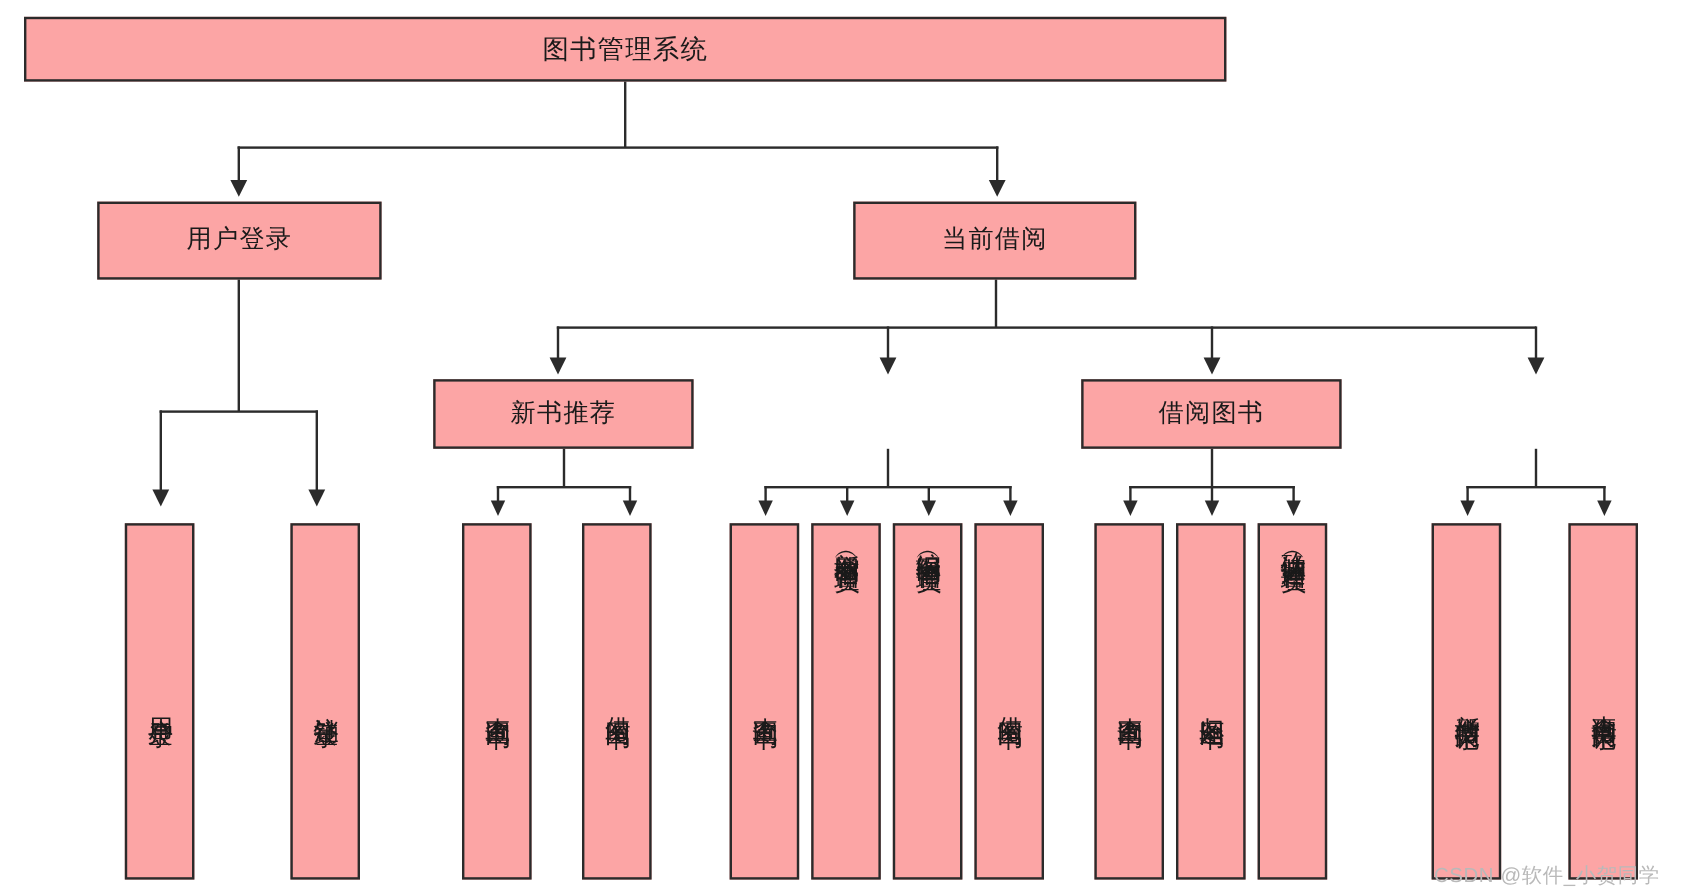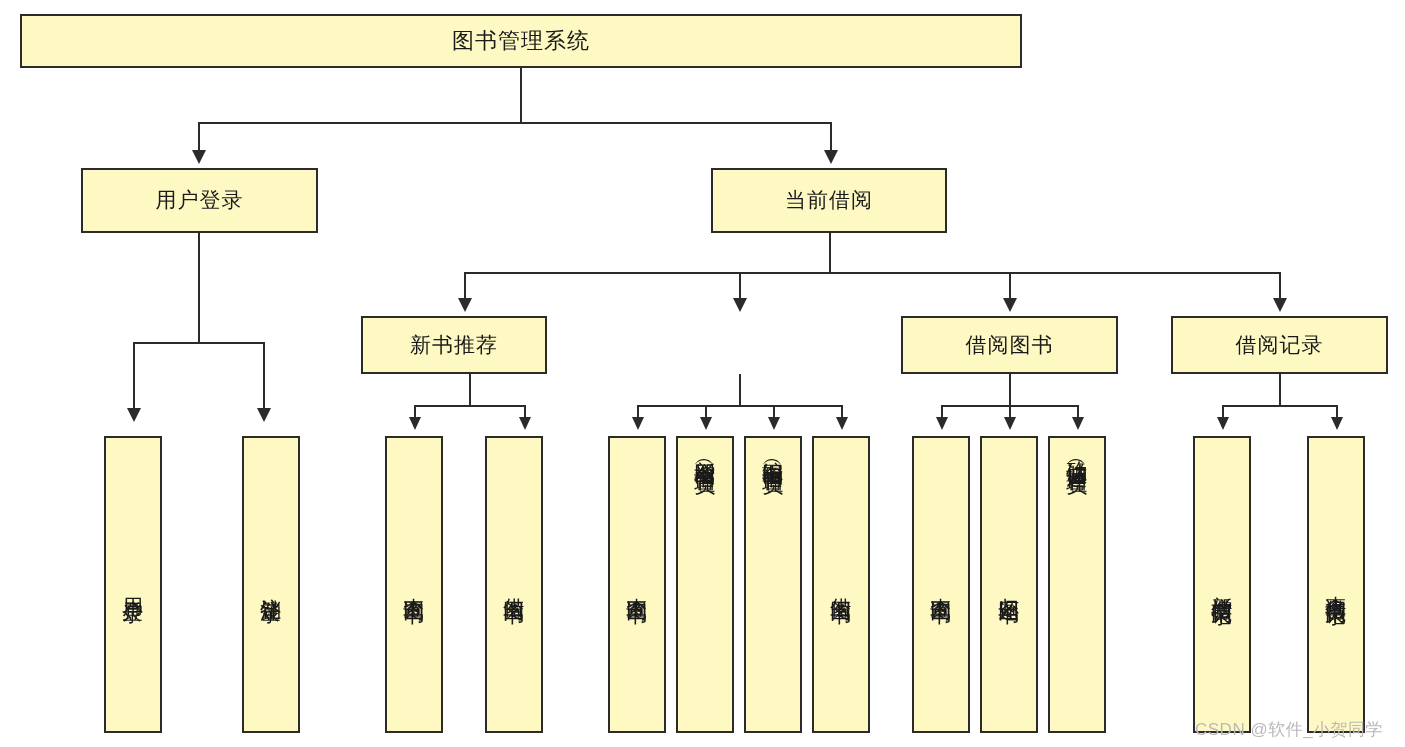--- a/index.html
+++ b/index.html
@@ -13,21 +13,21 @@
     width:1405px;
     height:747px;
     background:#ffffff;
     overflow:hidden;
   }
   
   .node{
     position:absolute;
     box-sizing:border-box;
     border:2px solid #2b2b2b;
-    background:#fef9c3;
+    background:#fca5a5;
     display:flex;
     align-items:center;
     justify-content:center;
     text-align:center;
   }
   .node .label{
     font-size:21px;
     line-height:1.25;
     letter-spacing:1px;
     color:#1a1a1a;
@@ -130,28 +130,25 @@
 
   <div class="vline" style="left:739px;top:272px;width:2px;height:28px;"></div>
   <div class="arrow" style="left:733px;top:298px;"></div>
 
   <div class="vline" style="left:1009px;top:272px;width:2px;height:28px;"></div>
   <div class="arrow" style="left:1003px;top:298px;"></div>
 
   <div class="vline" style="left:1279px;top:272px;width:2px;height:28px;"></div>
   <div class="arrow" style="left:1273px;top:298px;"></div>
 
-  <div class="node level3" style="left:361px;top:316px;width:186px;height:58px;text-align:right;">
+  <div class="node level3" style="left:361px;top:316px;width:217px;height:58px;text-align:right;">
     <span class="label">新书推荐</span>
   </div>
   <div class="node level3" style="left:901px;top:316px;width:217px;height:58px;">
     <span class="label">借阅图书</span>
-  </div>
-  <div class="node level3" style="left:1171px;top:316px;width:217px;height:58px;">
-    <span class="label">借阅记录</span>
   </div>
 
   <div class="vline" style="left:469px;top:374px;width:2px;height:32px;"></div>
   <div class="hline" style="left:414px;top:405px;width:112px;height:2px;"></div>
   <div class="vline" style="left:414px;top:405px;width:2px;height:14px;"></div>
   <div class="arrow small" style="left:409px;top:417px;"></div>
   <div class="vline" style="left:524px;top:405px;width:2px;height:14px;"></div>
   <div class="arrow small" style="left:519px;top:417px;"></div>
 
   <div class="vline" style="left:739px;top:374px;width:2px;height:32px;"></div>

